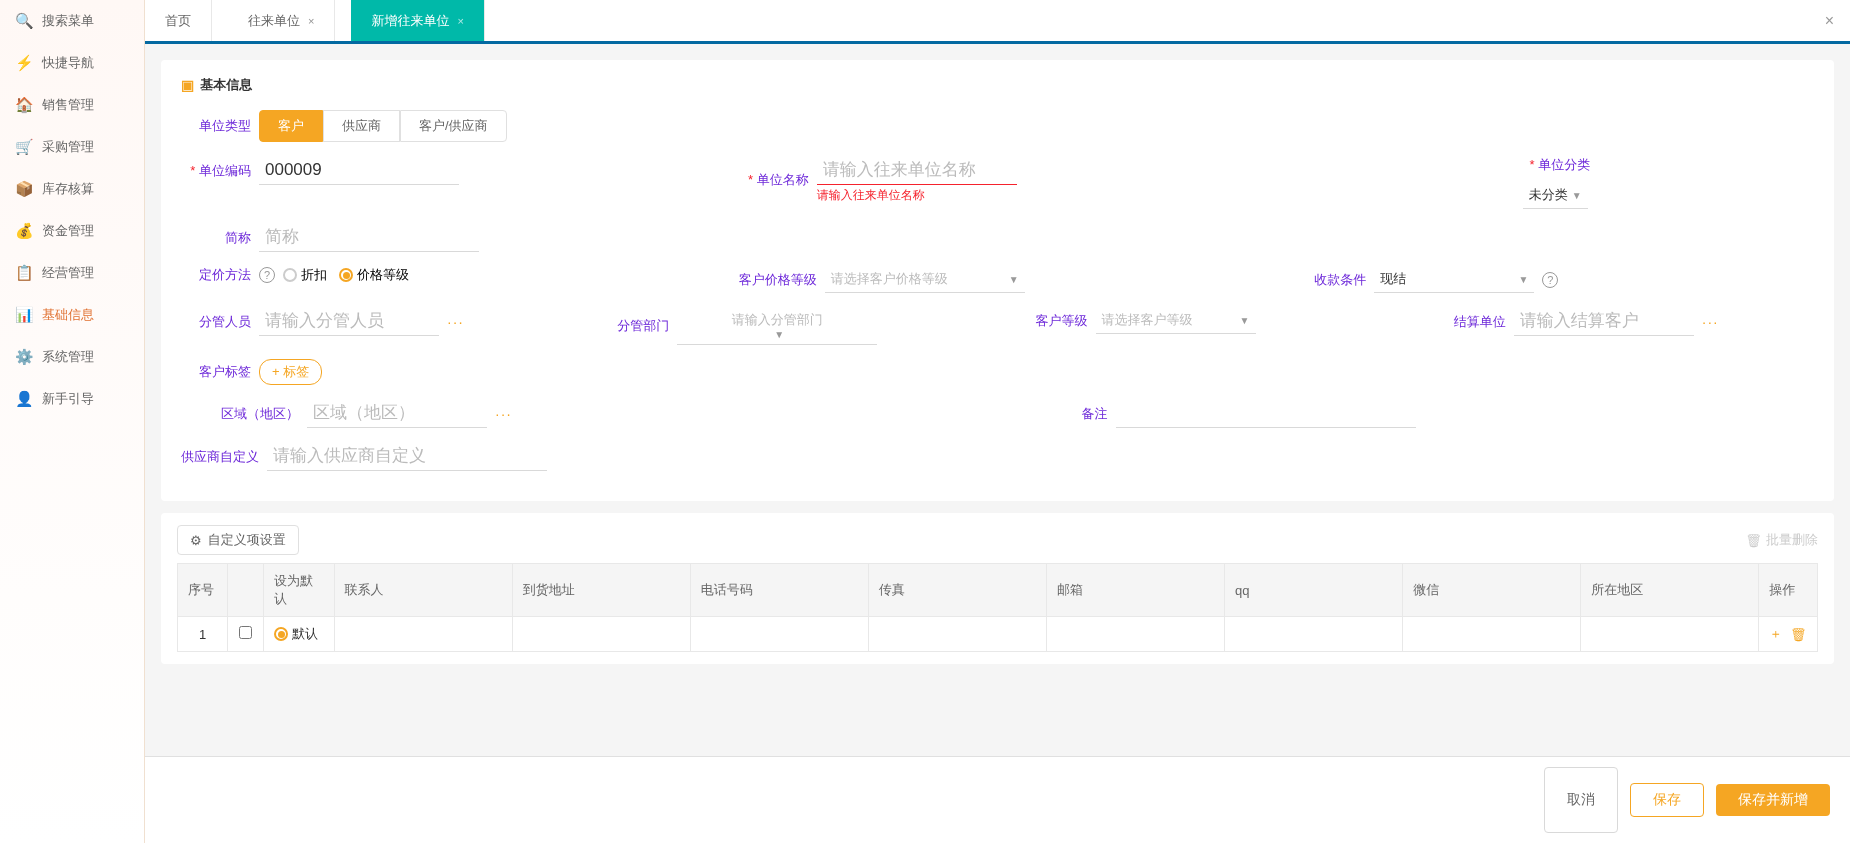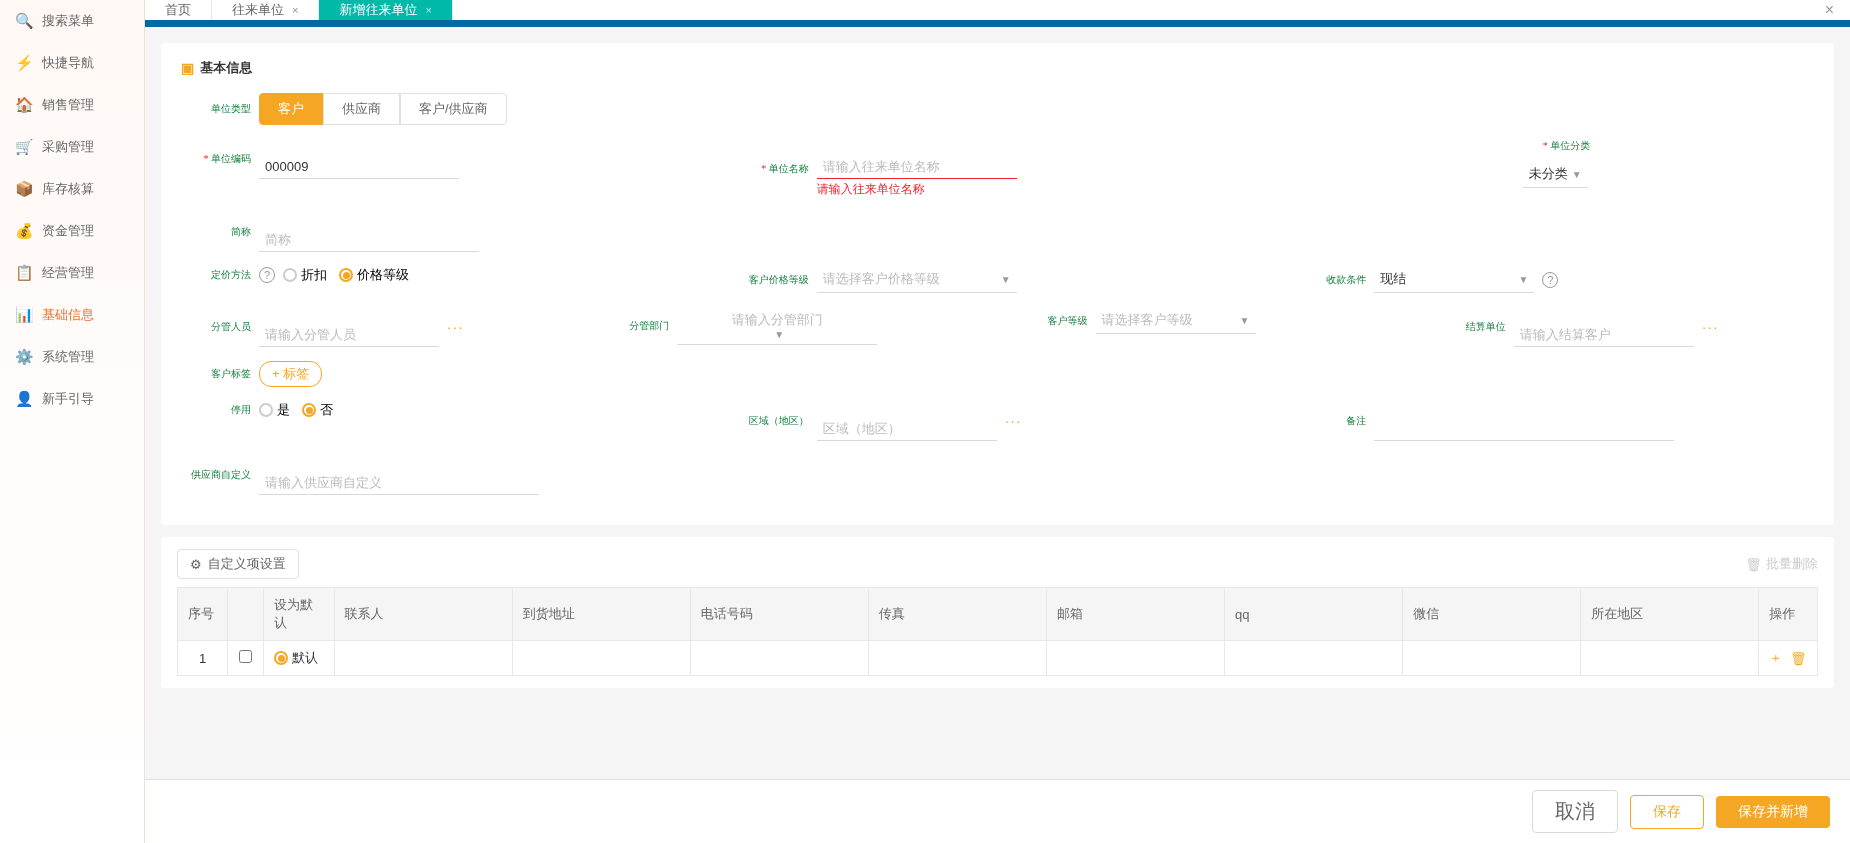--- a/index.html
+++ b/index.html
@@ -30,25 +30,26 @@
     .main {
       flex: 1;
       display: flex;
       flex-direction: column;
       overflow: hidden;
     }
 
     
     .tab-bar {
       background: #fff;
-      border-bottom: 7px solid #0369a1;
+      border-bottom: 3px solid #0369a1;
       display: flex;
       align-items: stretch;
-      height: 27px;
+      height: 44px;
       padding-left: 0;
+      gap: 16px;
     }
     .tab {
       display: flex;
       align-items: center;
       padding: 0 20px;
       cursor: pointer;
       font-size: 13px;
       color: #666;
       border-right: 1px solid #e8e8e8;
       gap: 8px;
@@ -126,42 +127,40 @@
       gap: 0;
     }
     .form-group {
       display: flex;
       align-items: center;
       flex: 1;
       gap: 8px;
       min-width: 0;
     }
     .form-label {
-      color: #15803d;
+      color: #6d28d9;
       white-space: nowrap;
       min-width: 70px;
       text-align: right;
-      font-size: 10px;
-      font-family: Liberation Serif, serif;
+      font-size: 13px;
     }
     .form-label.required::before {
       content: '* ';
       color: #f5222d;
     }
     .form-input {
       flex: 1;
       border: none;
       border-bottom: 1px solid #d9d9d9;
       padding: 4px 6px;
-      font-size: 13px;
+      font-size: 17px;
       color: #333;
       outline: none;
       background: transparent;
       max-width: 200px;
-      margin-top: 16px;
     }
     .form-input.error { border-bottom-color: #f5222d; }
     .form-input::placeholder { color: #bbb; }
     .error-msg {
       color: #f5222d;
       font-size: 12px;
       margin-top: 2px;
     }
 
     .form-select {
@@ -287,27 +286,27 @@
     .bottom-bar {
       background: #fff;
       border-top: 1px solid #e0e0e0;
       padding: 10px 20px;
       display: flex;
       justify-content: flex-end;
       gap: 12px;
       align-items: center;
     }
     .btn-cancel {
-      padding: 7px 22px;
+      padding: 23px 22px;
       border: 1px solid #d9d9d9;
       background: #fff;
       border-radius: 4px;
       cursor: pointer;
       color: #666;
-      font-size: 20px;
+      font-size: 14px;
     }
     .btn-save {
       padding: 7px 22px;
       border: 1px solid #f5a623;
       background: #fff;
       border-radius: 4px;
       cursor: pointer;
       color: #f5a623;
       font-size: 14px;
     }
@@ -499,33 +498,20 @@
       <div class="form-row">
         <div class="form-group">
           <span class="form-label">客户标签</span>
           <div class="tag-add">
             <span>+ 标签</span>
           </div>
         </div>
       </div>
 
       <div class="form-row">
-        <div class="form-group">
-          <span class="form-label">停用</span>
-          <div class="radio-group">
-            <div class="radio-item">
-              <div class="radio-circle"></div>
-              <span>是</span>
-            </div>
-            <div class="radio-item">
-              <div class="radio-circle checked"></div>
-              <span>否</span>
-            </div>
-          </div>
-        </div>
         <div class="form-group" style="margin-left:40px;">
           <span class="form-label">区域（地区）</span>
           <input type="text" class="form-input" style="max-width: 180px;" placeholder="区域（地区）">
           <span class="dots-btn">···</span>
         </div>
         <div class="form-group" style="margin-left:40px;">
           <span class="form-label">备注</span>
           <input type="text" class="form-input" style="max-width: 300px;">
         </div>
       </div>

